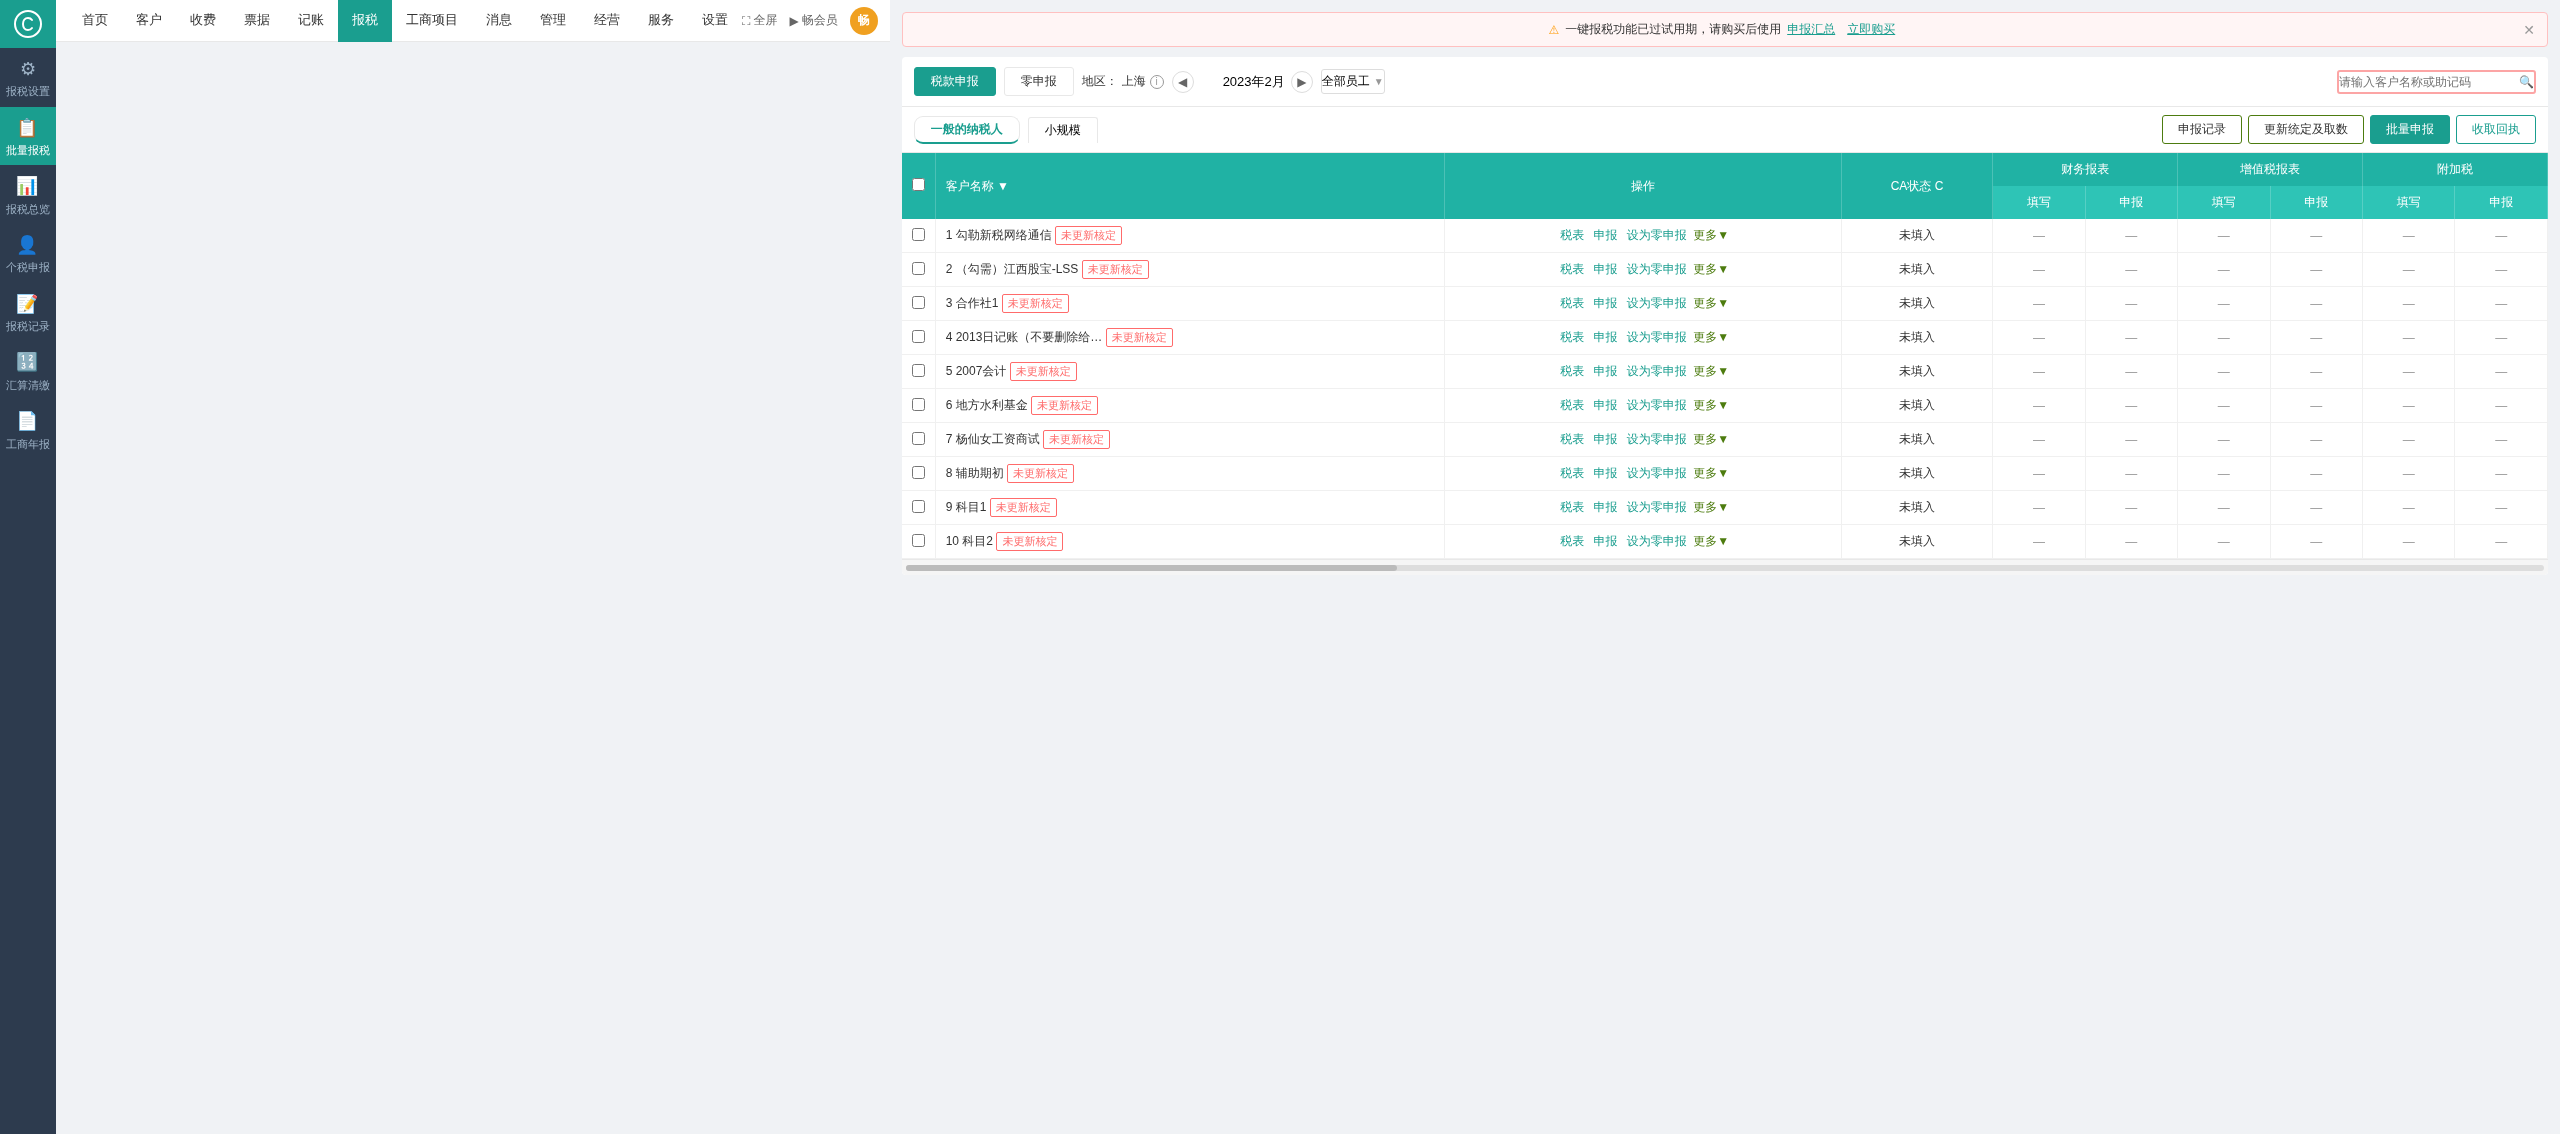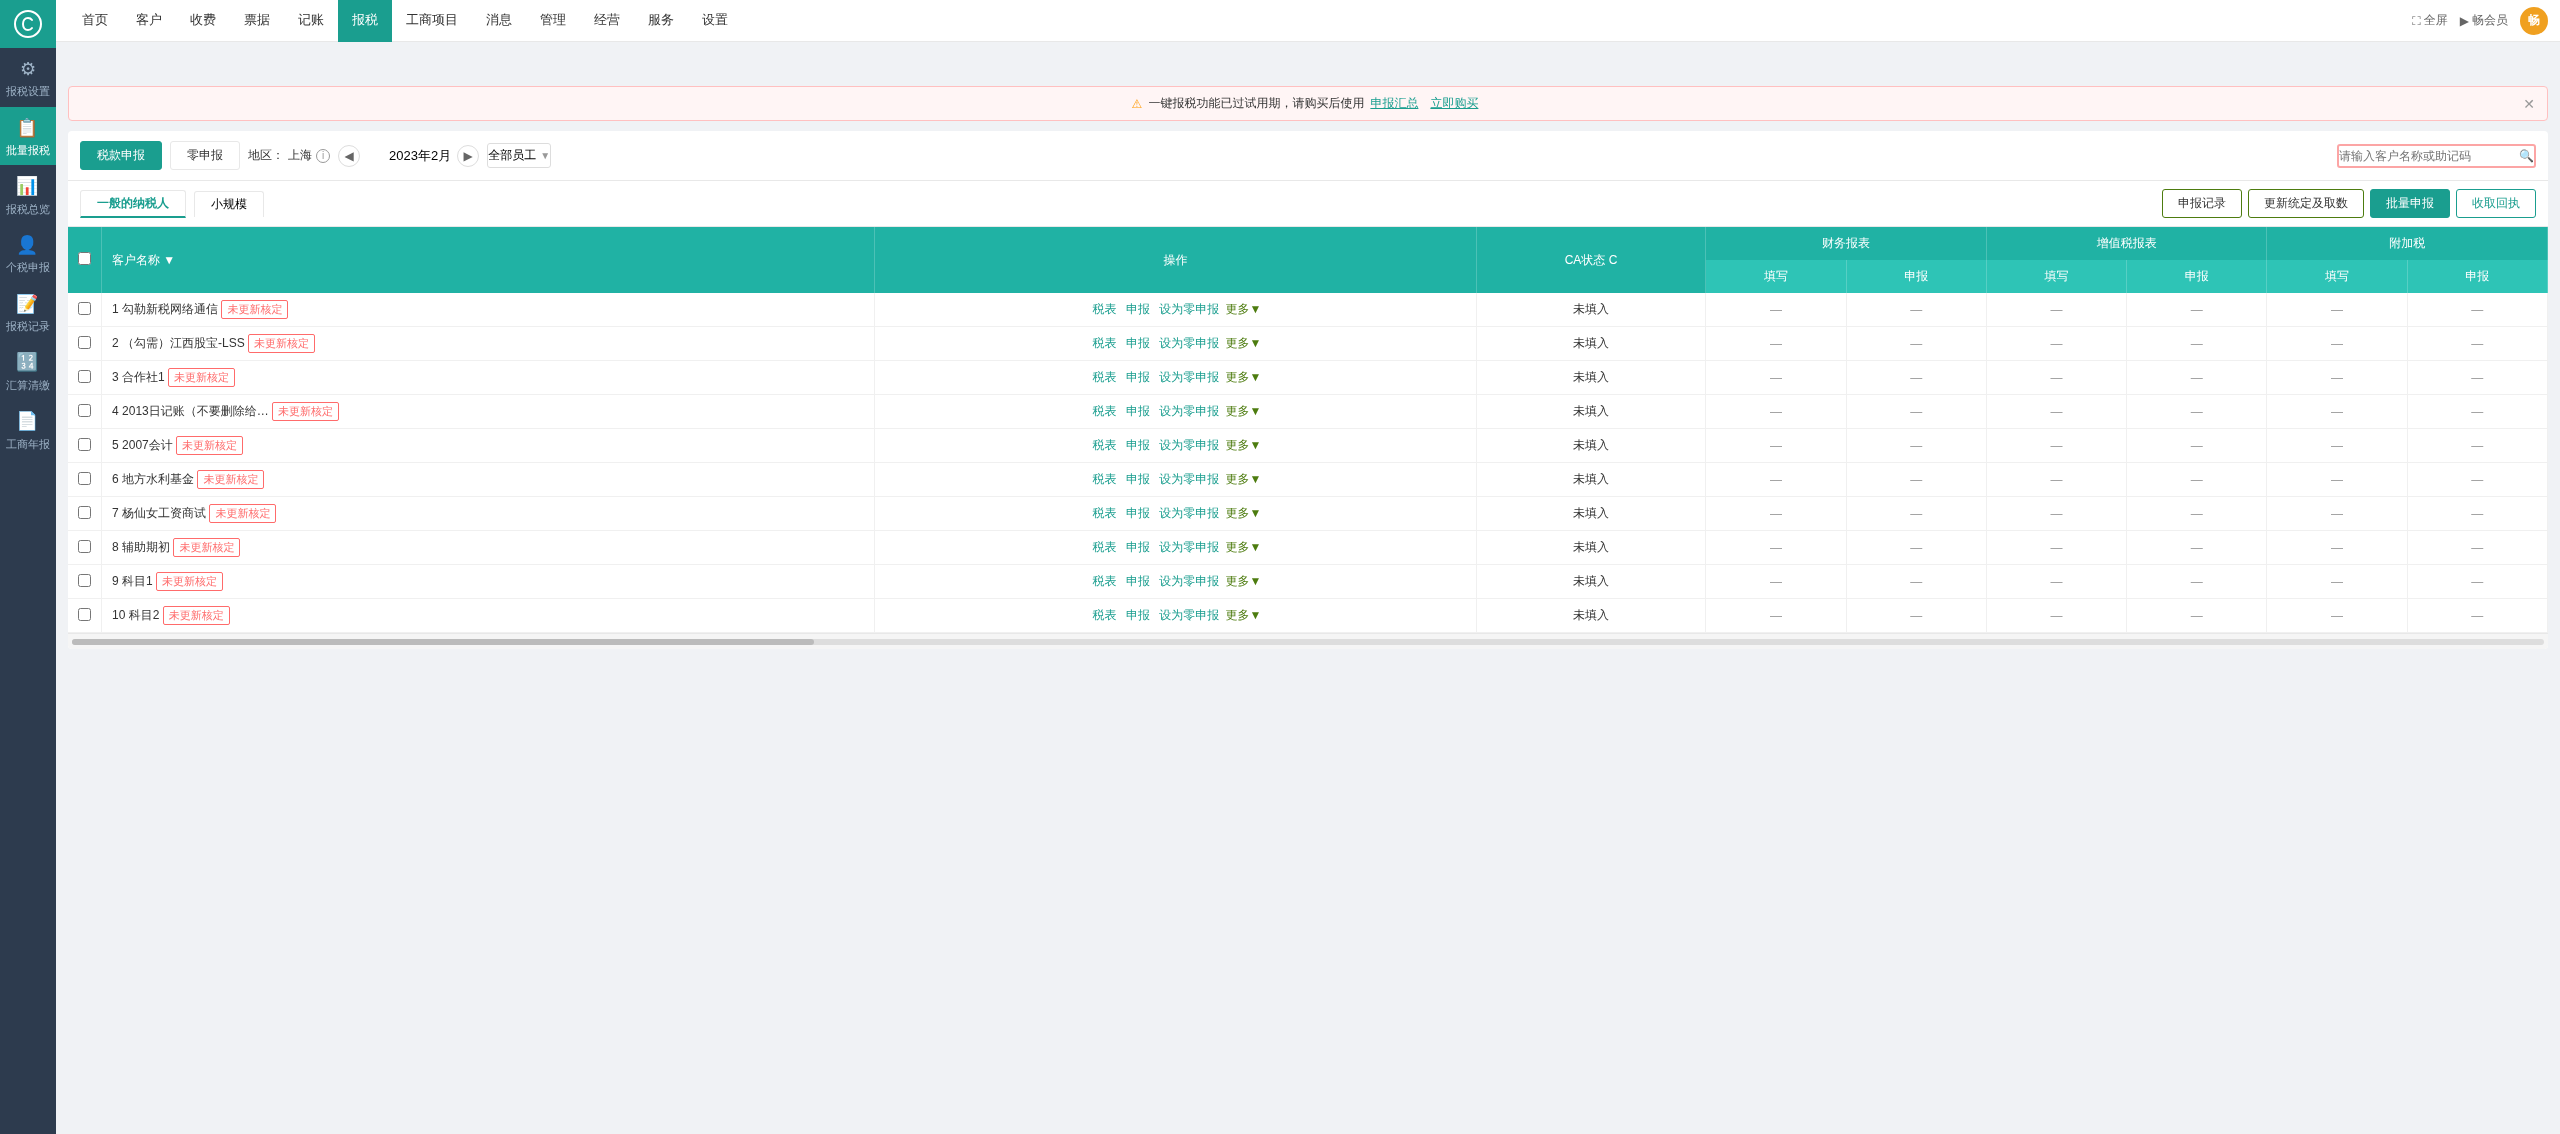--- a/index.html
+++ b/index.html
@@ -36,23 +36,22 @@
       text-align: center;
       line-height: 1.3;
     }
     .sidebar-item.active { background: #1a9e8f; color: #fff; }
     .sidebar-item .icon { font-size: 18px; margin-bottom: 3px; }
 
     
     .main-wrap {
       flex: 1;
       display: flex;
-      flex-direction: column;
+      flex-direction: row;
       overflow: hidden;
-      gap: 32px;
     }
 
     
     .top-nav {
       background: #fff;
       height: 42px;
       display: flex;
       align-items: center;
       padding: 0 12px;
       border-bottom: 1px solid #e8e8e8;
@@ -218,20 +217,21 @@
       border: 1px solid #e8e8e8;
       border-bottom: none;
       background: #fff;
       cursor: pointer;
       font-size: 12px;
     }
     .taxpayer-tab.active {
       border-bottom: 2px solid #1a9e8f;
       color: #1a9e8f;
       font-weight: bold;
+      border-radius: 9px;
     }
 
     .action-btns {
       margin-left: auto;
       display: flex;
       gap: 6px;
     }
     .action-btn {
       padding: 5px 15px;
       border-radius: 3px;

